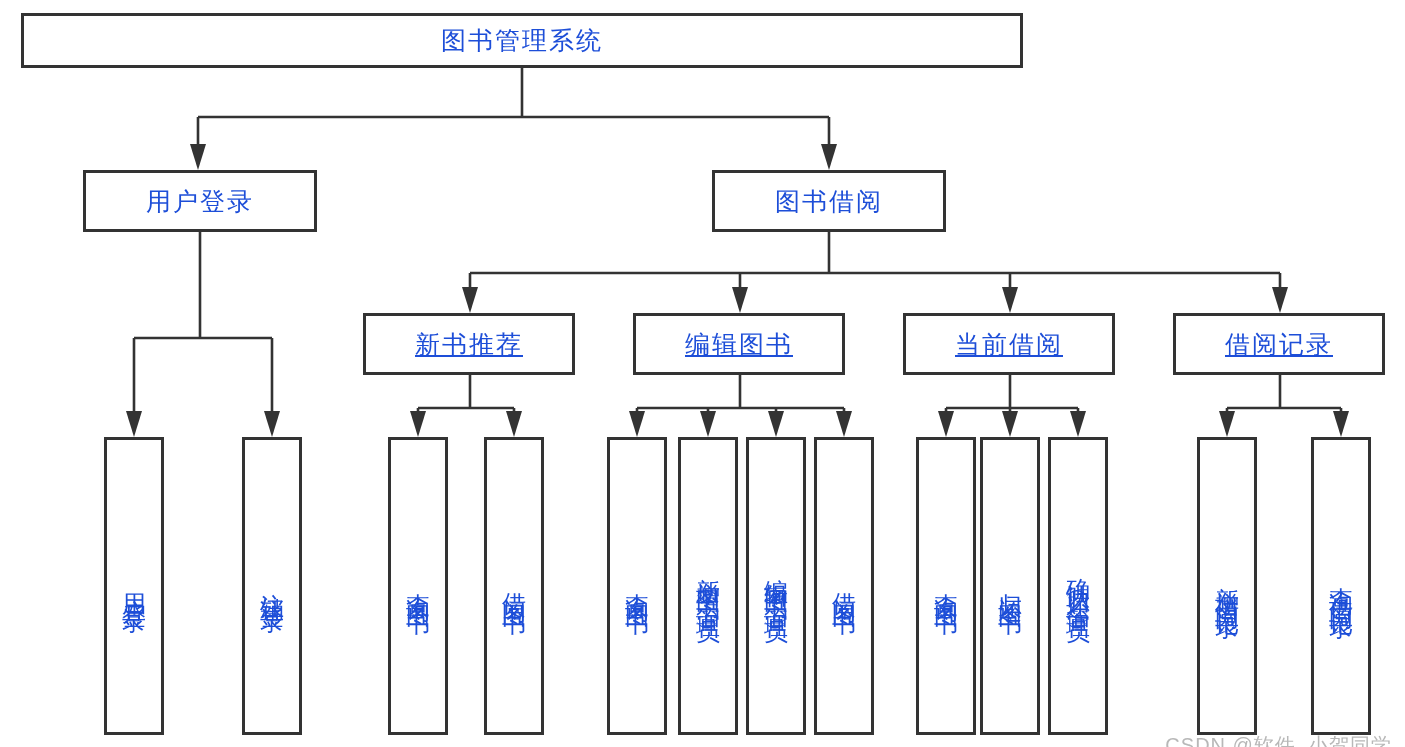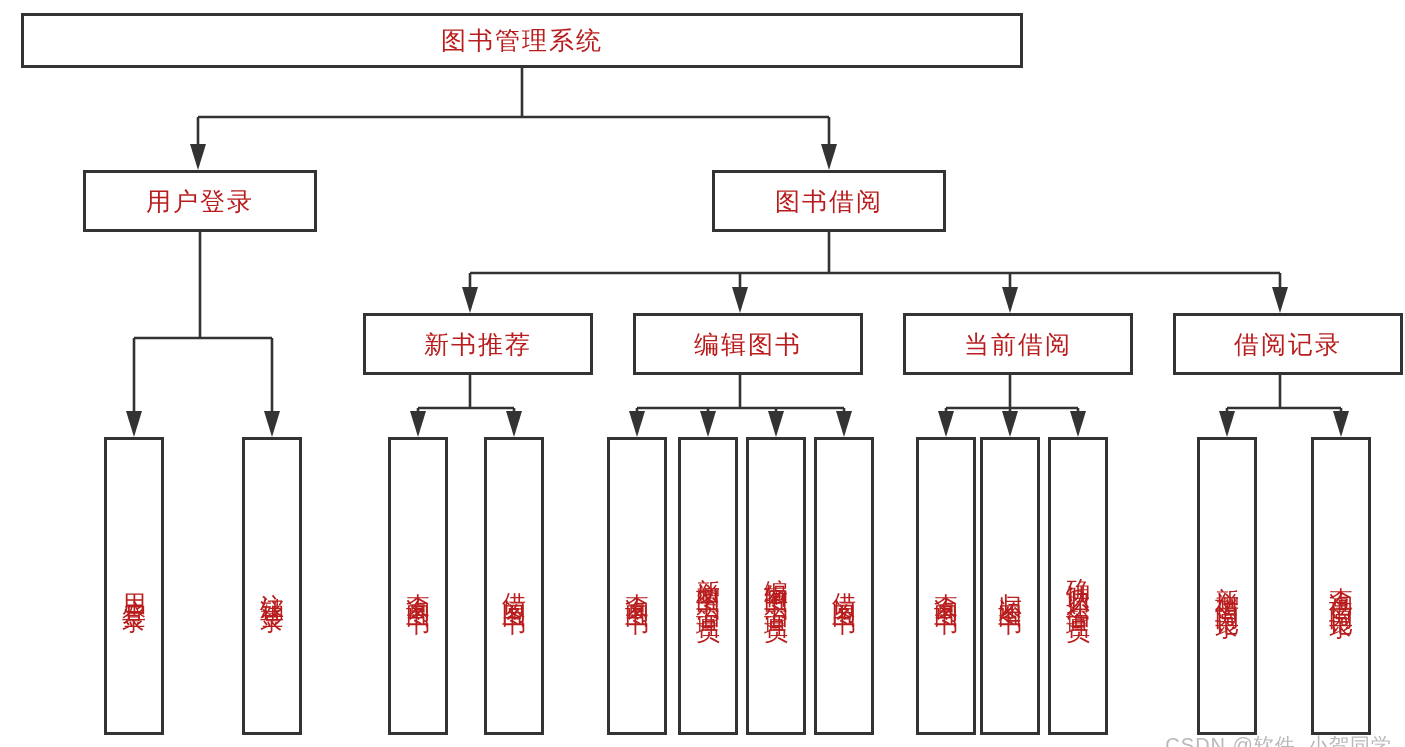--- a/index.html
+++ b/index.html
@@ -18,28 +18,28 @@
     width: 1405px; height: 747px;
   }
   .box {
     position: absolute;
     box-sizing: border-box;
     border: 3px solid #333333;
     background: #ffffff;
     display: flex;
     align-items: center;
     justify-content: center;
-    color: #b91c1c;
+    color: #1d4ed8;
     font-size: 25px;
     letter-spacing: 2px;
     white-space: nowrap;
   }
   .root-box   { left: 21px;  top: 13px;  width: 1002px; height: 55px; }
   .l2-box     { top: 170px;  width: 234px; height: 62px; }
-  .l3-box     { top: 313px;  width: 230px; height: 62px; }
+  .l3-box     { top: 313px;  width: 212px; height: 62px; text-decoration: underline; }
   .leaf-box {
     top: 437px; width: 60px; height: 298px;
     writing-mode: vertical-rl;
     text-orientation: mixed;
     font-size: 24px;
     letter-spacing: 6px;
     white-space: normal;
     line-height: 1;
   }
   #watermark {

